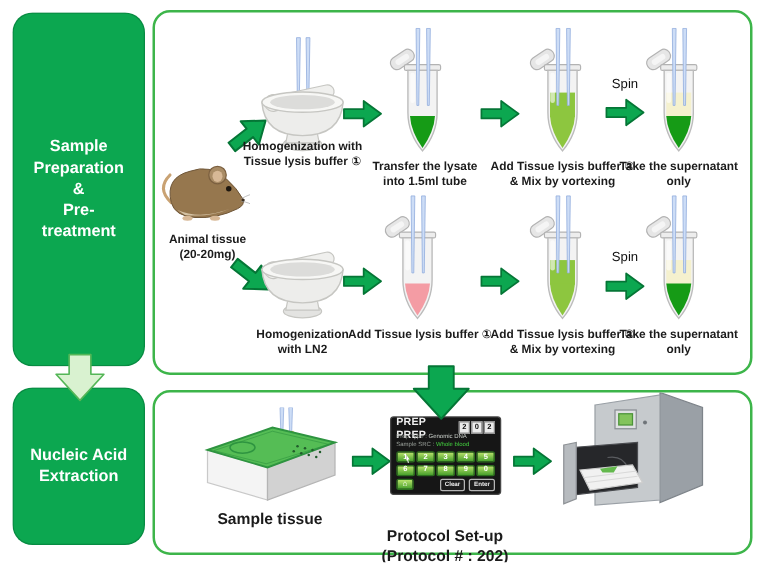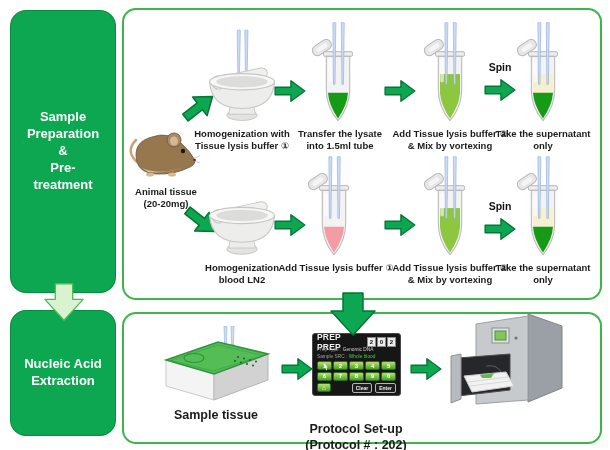--- a/index.html
+++ b/index.html
@@ -8,21 +8,21 @@
   .panel{position:absolute;box-sizing:border-box;background:#fff;
          border:2.5px solid var(--panel_border,#3DB54A);border-radius:14px;z-index:1;}
   .sbox{position:absolute;box-sizing:border-box;background:var(--accent,#0CA750);
         border:1.5px solid rgba(0,90,40,.35);border-radius:16px;z-index:1;
         display:flex;align-items:center;justify-content:center;}
   .sbox span{color:#fff;font-weight:700;font-size:13px;line-height:1.3;
              text-align:center;white-space:pre-line;}
   .cap{position:absolute;z-index:2;font-weight:700;font-size:9.5px;line-height:1.3;
        color:#1b1b1b;text-align:center;white-space:pre-line;}
   .cap-lg{font-size:12.5px;line-height:1.25;}
-  .spin{position:absolute;z-index:2;font-weight:700;font-size:10.5px;color:#111;
+  .spin{position:absolute;z-index:2;font-weight:400;font-size:10.5px;color:#111;
         text-align:center;}
   .abs{position:absolute;z-index:2;}
   .z3{z-index:3;}
   
   .screen{position:absolute;left:312px;top:333px;width:89px;height:63px;z-index:2;
           background:#161616;border:1px solid #474747;border-radius:3px;
           box-sizing:border-box;padding:3px 4px;}
   .scr-head{display:flex;align-items:center;justify-content:space-between;height:9px;}
   .scr-title{color:#f0f0f0;font-weight:700;font-size:8.5px;letter-spacing:.2px;}
   .scr-digits{display:flex;gap:1px;}
@@ -169,21 +169,21 @@
   <svg class="abs" style="left:180px;top:92px;width:38px;height:30px;transform:rotate(-38deg);">
     <use href="#arrright" width="38" height="30"></use>
   </svg>
   <svg class="abs" style="left:182px;top:206px;width:38px;height:30px;transform:rotate(38deg);">
     <use href="#arrright" width="38" height="30"></use>
   </svg>
 
   <svg class="abs" style="left:199px;top:28px;width:86px;height:96px;">
     <use href="#mortartips" width="86" height="96"></use>
   </svg>
-  <div class="cap" style="left:177px;top:128px;width:130px;">Homogenization with
+  <div class="cap" style="left:177px;top:112px;width:130px;">Homogenization with
 Tissue lysis buffer ①</div>
 
   <svg class="abs" style="left:274px;top:78px;width:32px;height:26px;">
     <use href="#arrright" width="32" height="26"></use>
   </svg>
 
   <svg class="abs" style="left:310px;top:22px;width:56px;height:106px;" style2="">
     <use href="#tube" width="56" height="106" style="--cone:var(--darkgreen);"></use>
   </svg>
   <div class="cap" style="left:288px;top:128px;width:104px;">Transfer the lysate
@@ -207,21 +207,21 @@
   <svg class="abs" style="left:515px;top:22px;width:56px;height:106px;">
     <use href="#tube" width="56" height="106" style="--cone:var(--darkgreen);--band:var(--cream);"></use>
   </svg>
   <div class="cap" style="left:491px;top:128px;width:104px;">Take the supernatant
 only</div>
 
   <svg class="abs" style="left:199px;top:196px;width:86px;height:62px;">
     <use href="#mortarbowl" width="86" height="62"></use>
   </svg>
   <div class="cap" style="left:189px;top:262px;width:106px;">Homogenization
-blood LN2</div>
+with LN2</div>
 
   <svg class="abs" style="left:274px;top:212px;width:32px;height:26px;">
     <use href="#arrright" width="32" height="26"></use>
   </svg>
 
   <svg class="abs" style="left:306px;top:156px;width:56px;height:106px;">
     <use href="#tube" width="56" height="106" style="--cone:var(--pink);"></use>
   </svg>
   <div class="cap" style="left:276px;top:262px;width:120px;">Add Tissue lysis buffer ①</div>
 

